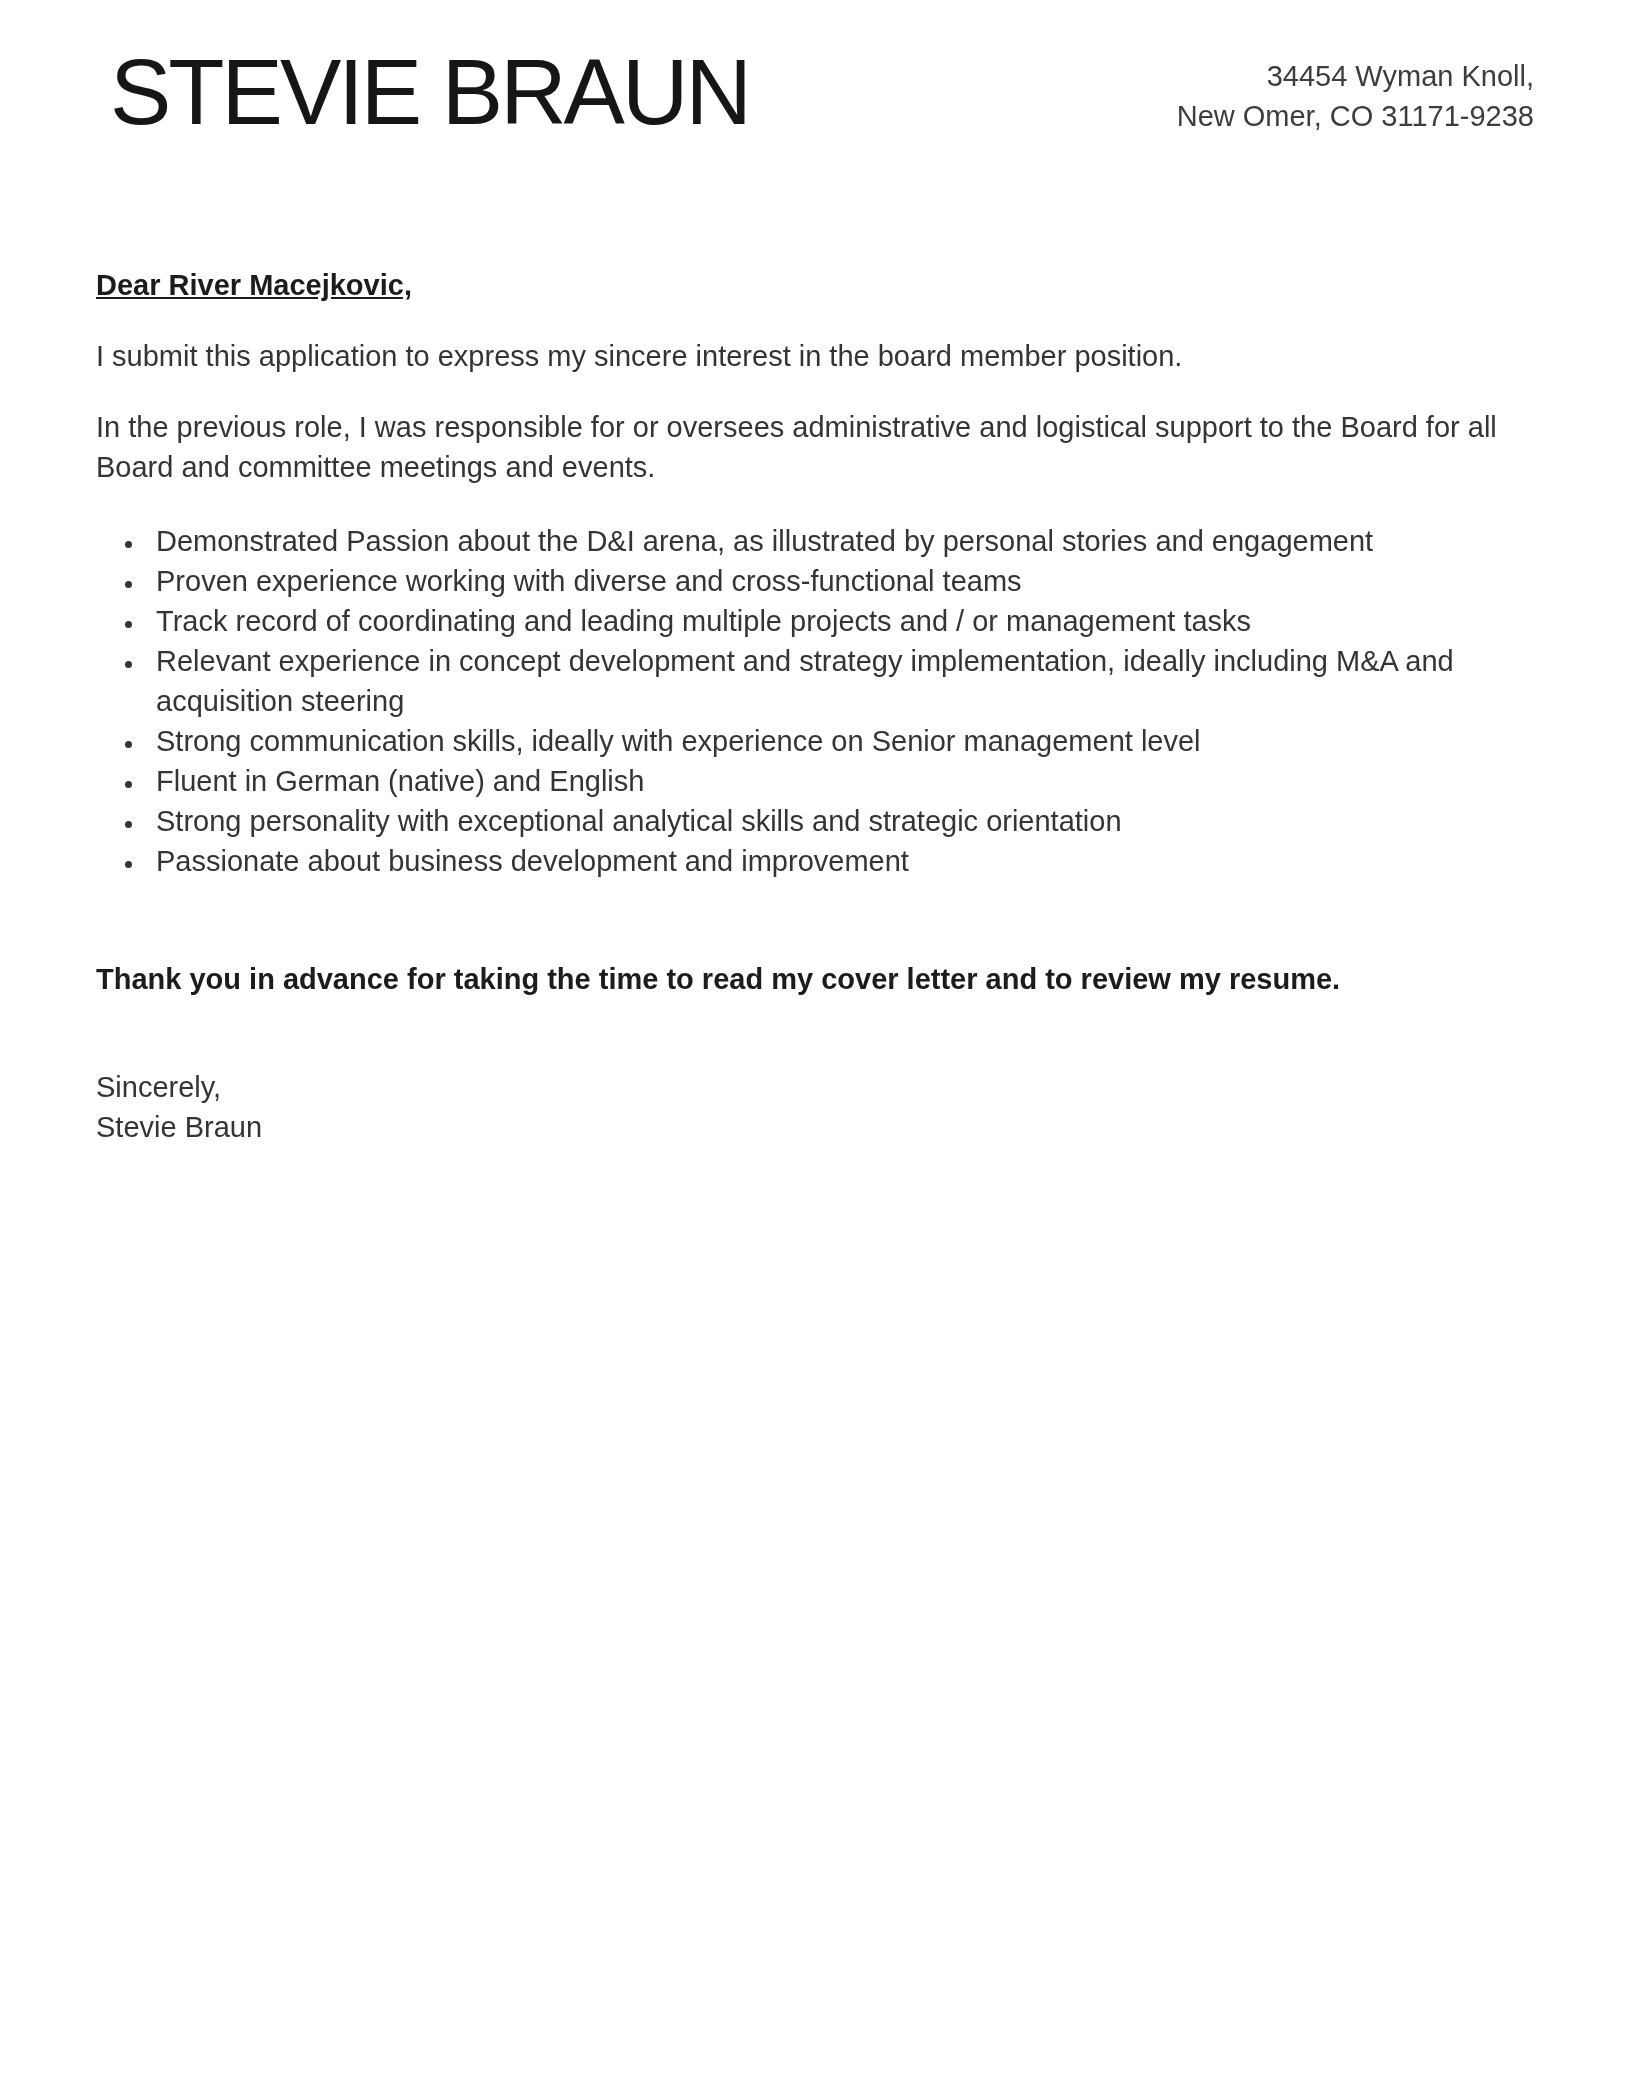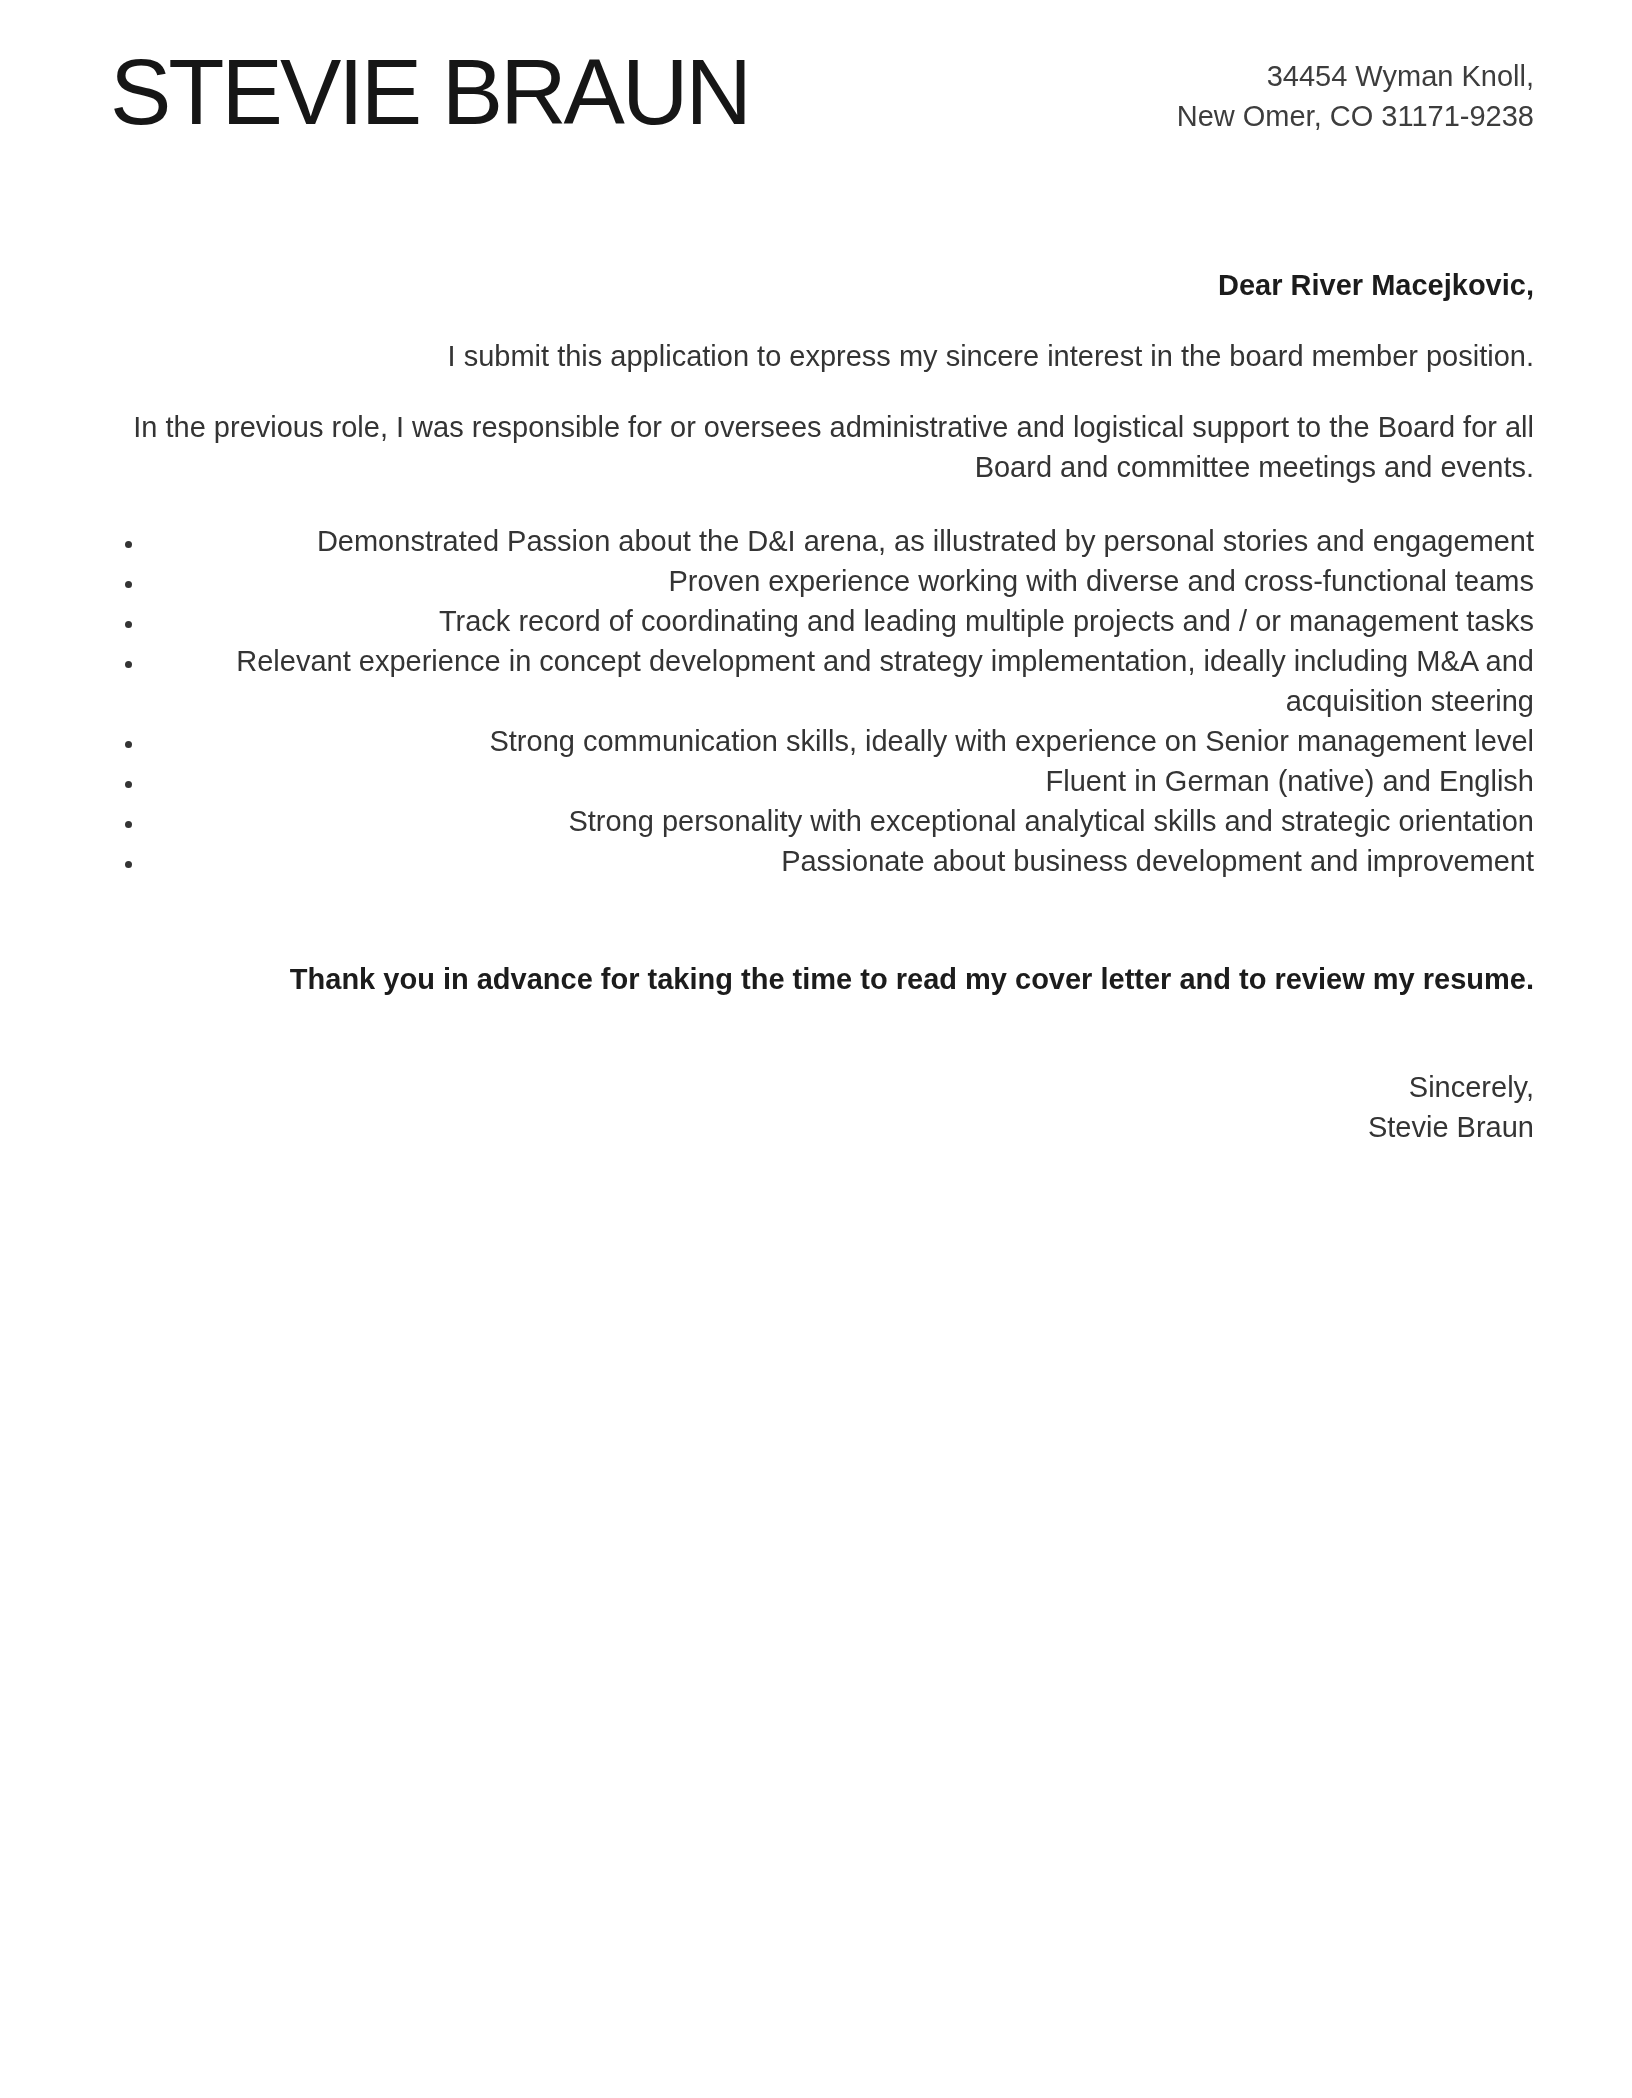--- a/index.html
+++ b/index.html
@@ -1,15 +1,15 @@
 <!DOCTYPE html>
 <html><head>
 <meta charset="utf-8">
 <style>
-  * { margin: 0; padding: 0; box-sizing: border-box; text-align: right; }
+  * { margin: 0; padding: 0; box-sizing: border-box; }
 
   html, body {
     background: #e8e8e8;
     font-family: "Liberation Sans", sans-serif;
   }
 
   .page {
     position: relative;
     width: 1632px;
     height: 2098px;
@@ -51,20 +51,21 @@
     margin-top: 122px;
     font-size: 29px;
     line-height: 40px;
     max-width: 1448px;
   }
 
   .salutation {
     font-weight: bold;
     color: #1c1c1c;
     margin-bottom: 28px;
+    text-decoration: underline;
   }
 
   .para {
     margin-bottom: 26px;
     margin-top: 31px;
   }
 
   ul.qualifications {
     margin: 34px 0 0 0;
     padding-left: 50px;

